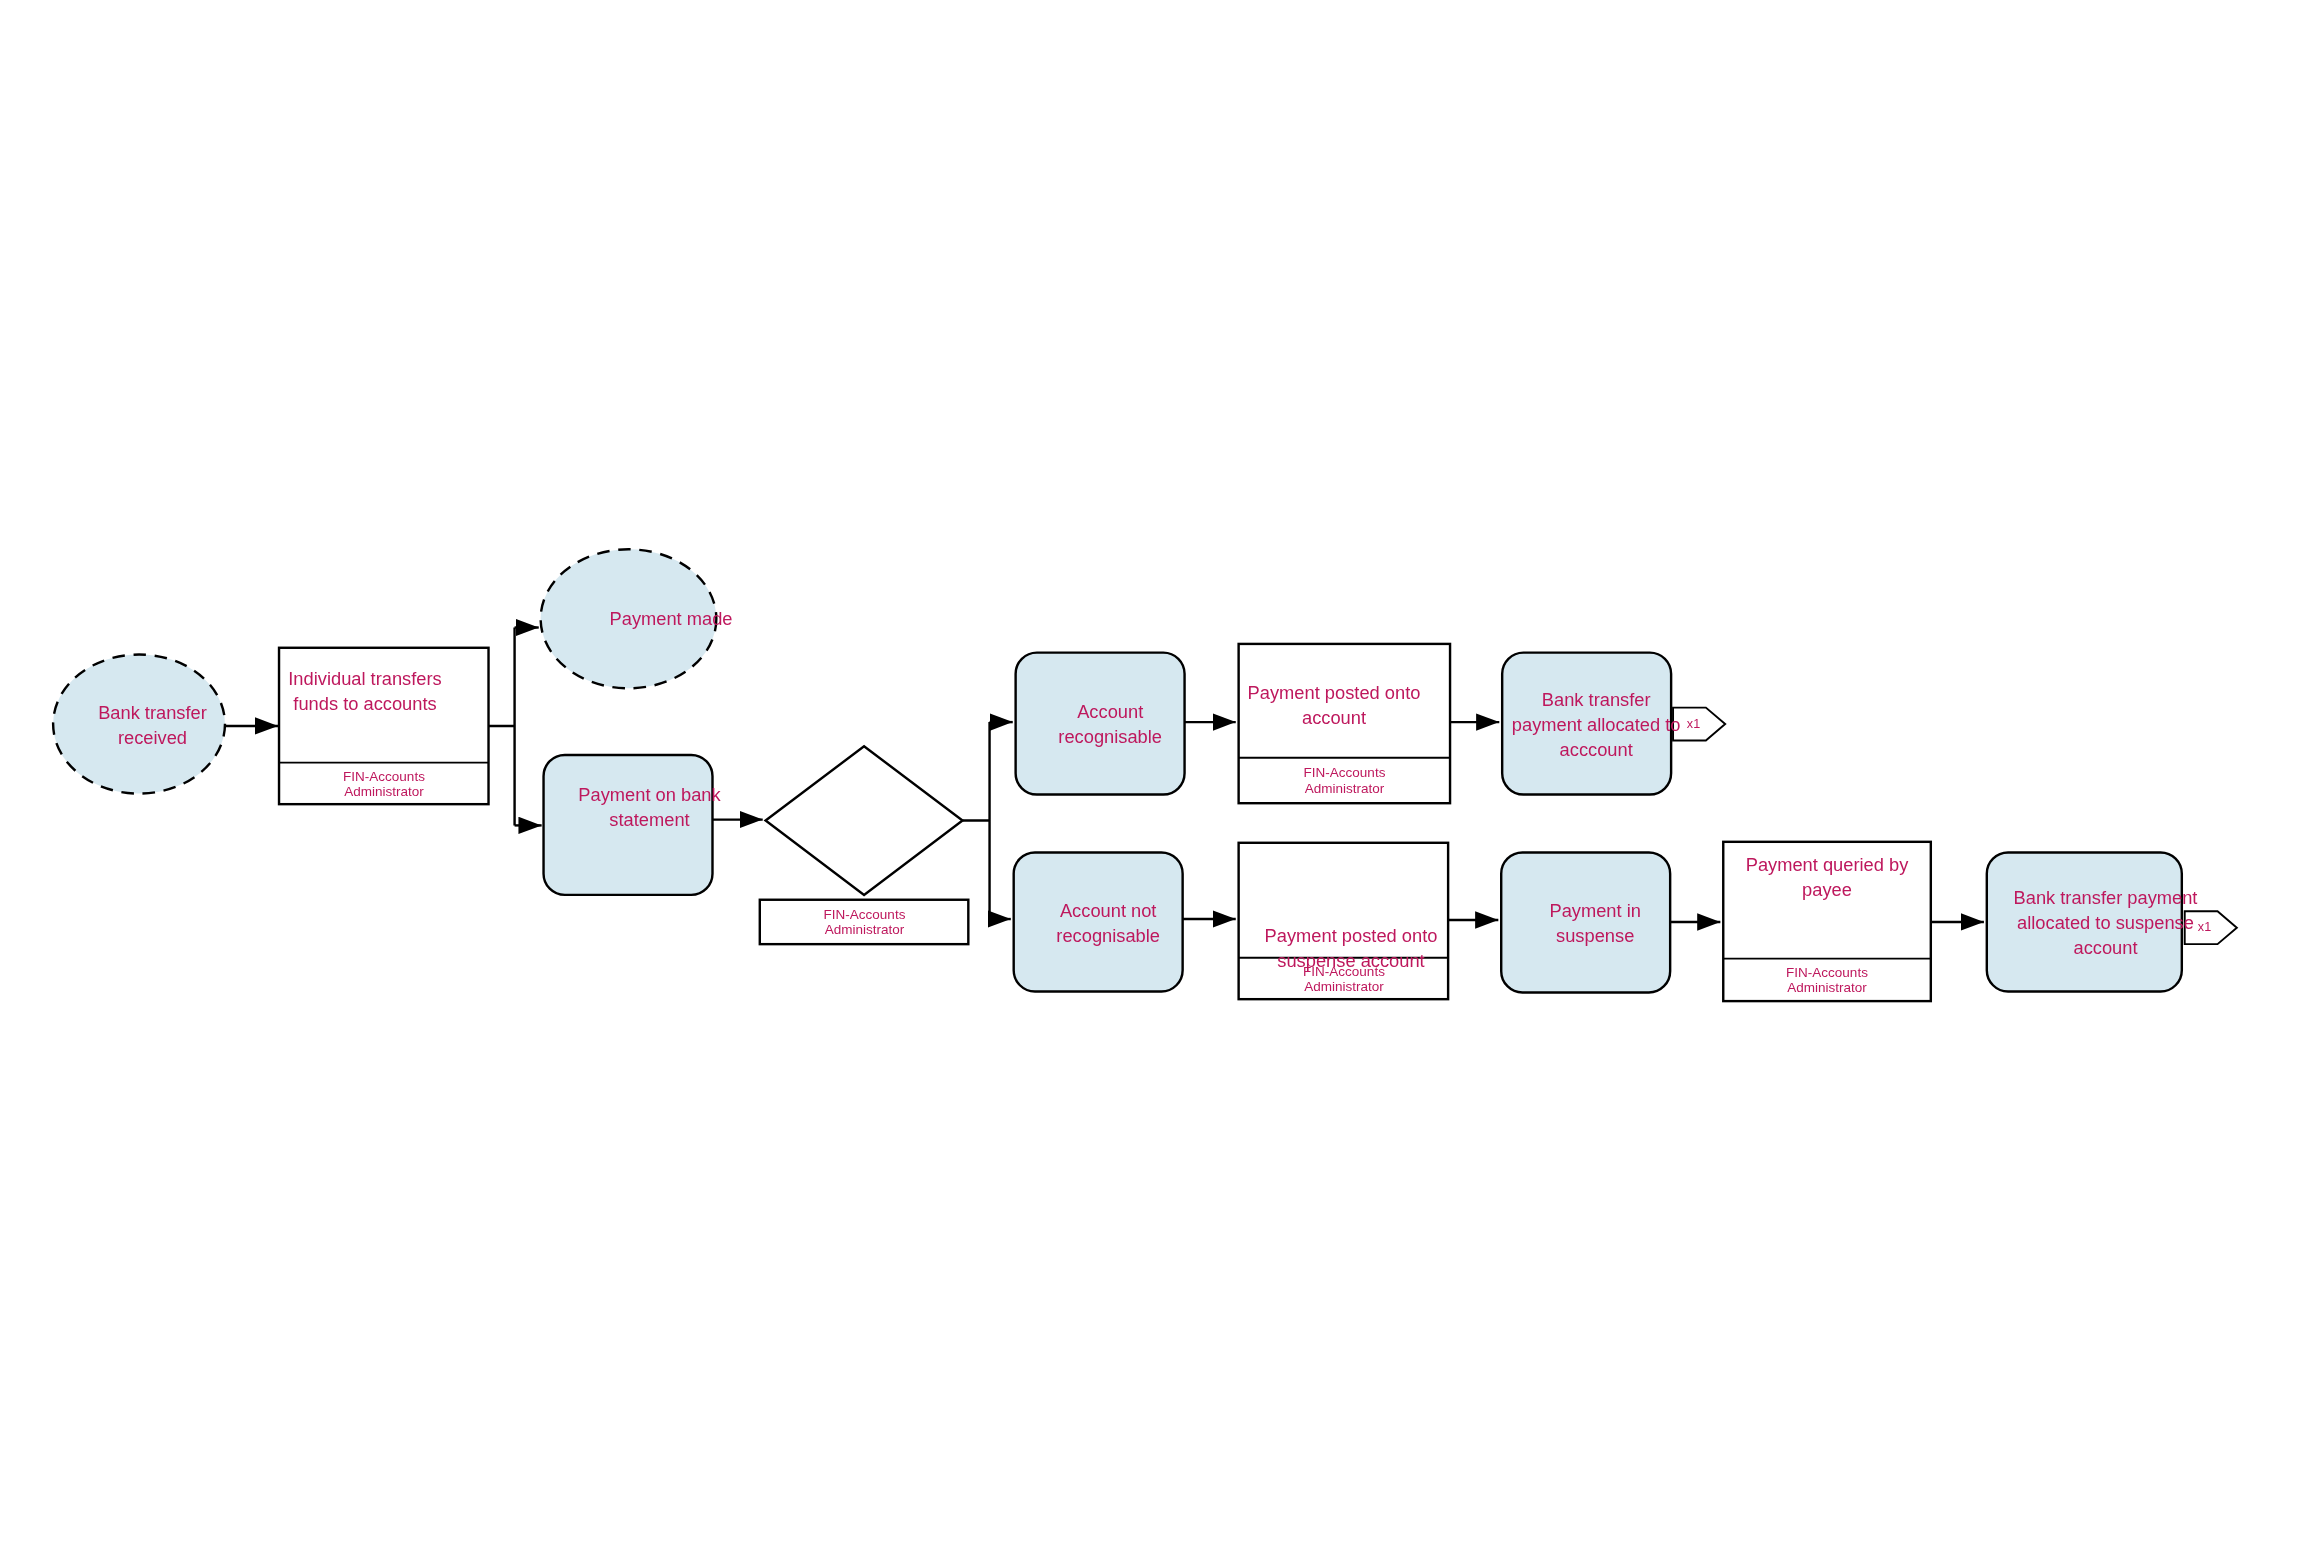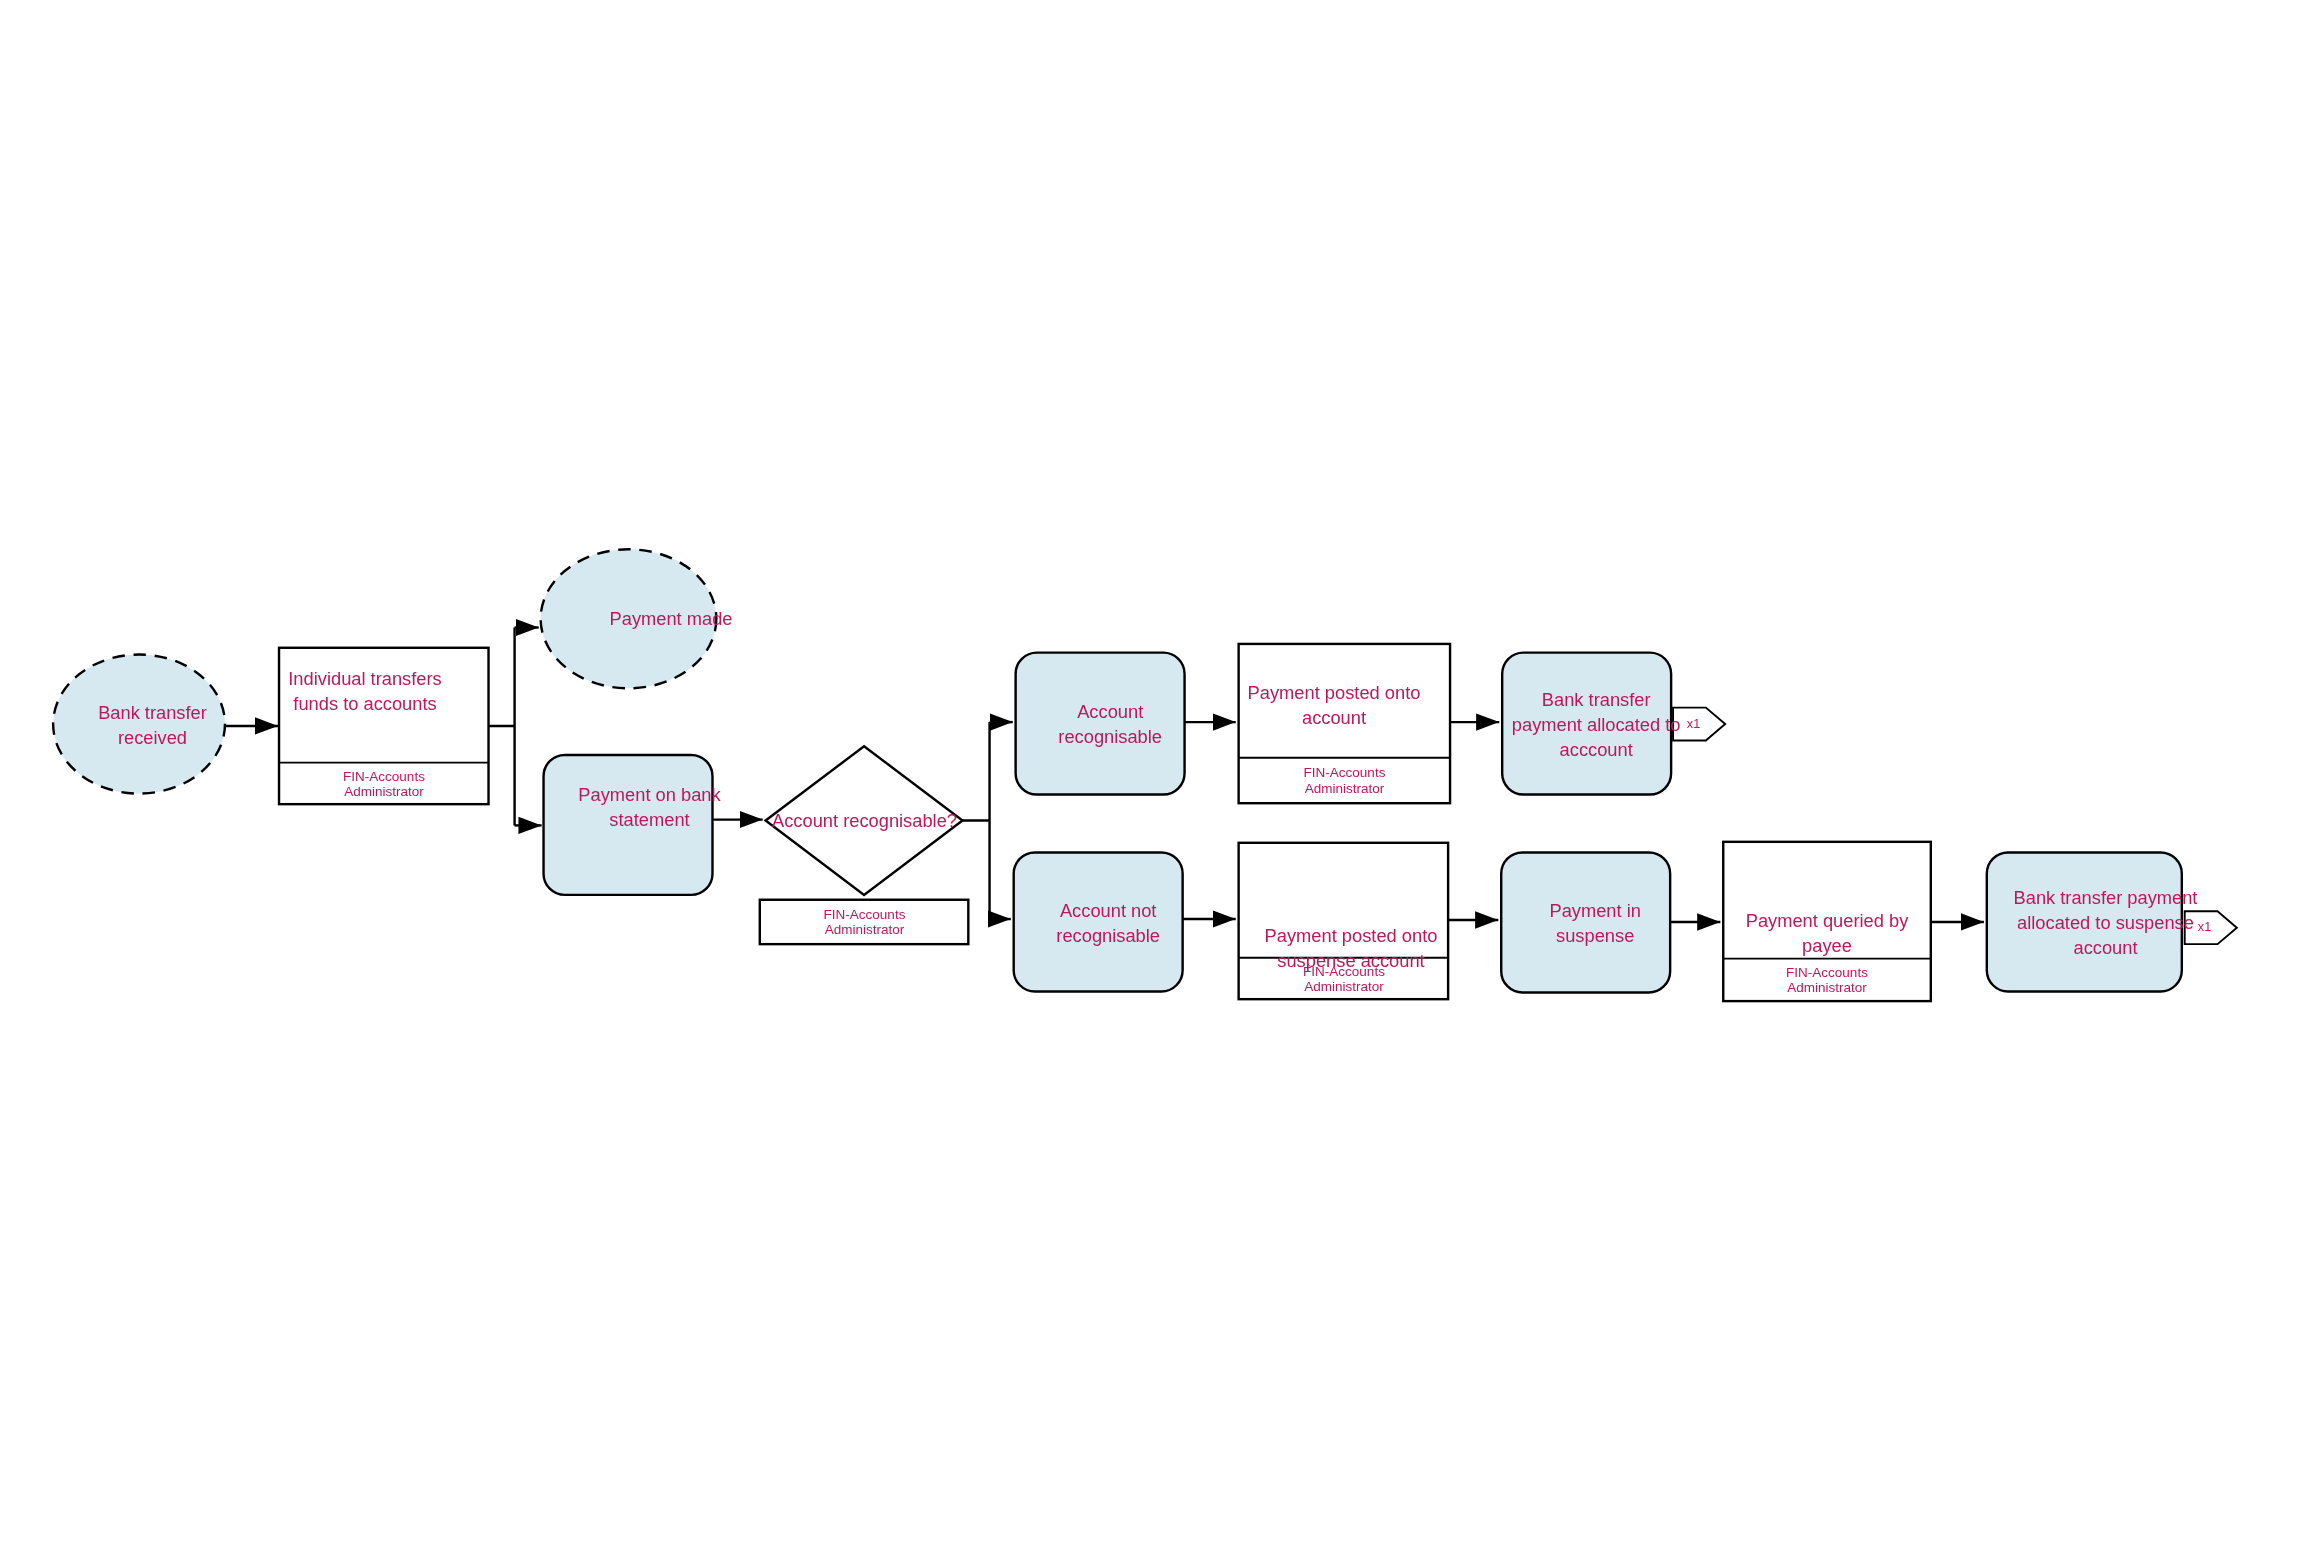--- a/index.html
+++ b/index.html
@@ -96,21 +96,20 @@
 
   <div class="lbl" style="left:279px;top:633px;width:172px;height:115px;">Individual transfers funds to accounts</div>
   <div class="lbl role" style="left:279px;top:763px;width:210px;height:42px;">
     <span class="wrap">FIN-Accounts Administrator</span>
   </div>
 
   <div class="lbl narrow" style="left:541px;top:549px;width:176px;height:139px;">Payment made</div>
 
   <div class="lbl pad22" style="left:544px;top:755px;width:169px;height:104px;">Payment on bank statement</div>
 
-  <div class="lbl" style="left:766px;top:746px;width:197px;height:149px;">Account recognisable?</div>
   <div class="lbl role" style="left:760px;top:900px;width:209px;height:44px;">
     <span class="wrap">FIN-Accounts Administrator</span>
   </div>
 
   <div class="lbl pad10" style="left:1016px;top:653px;width:169px;height:142px;">Account recognisable</div>
 
   <div class="lbl" style="left:1239px;top:648px;width:190px;height:114px;">Payment posted onto account</div>
   <div class="lbl role" style="left:1239px;top:758px;width:211px;height:45px;">
     <span class="wrap">FIN-Accounts Administrator</span>
   </div>
@@ -120,21 +119,21 @@
 
   <div class="lbl pad10" style="left:1014px;top:853px;width:169px;height:139px;">Account not recognisable</div>
 
   <div class="lbl" style="left:1239px;top:843px;width:224px;height:115px;margin-top:47px;">Payment posted onto suspense account</div>
   <div class="lbl role" style="left:1239px;top:958px;width:210px;height:42px;">
     <span class="wrap">FIN-Accounts Administrator</span>
   </div>
 
   <div class="lbl pad10" style="left:1501px;top:853px;width:169px;height:140px;">Payment in suspense</div>
 
-  <div class="lbl" style="left:1723px;top:874px;width:208px;height:117px;">Payment queried by payee</div>
+  <div class="lbl" style="left:1723px;top:818px;width:208px;height:117px;">Payment queried by payee</div>
   <div class="lbl role" style="left:1723px;top:959px;width:208px;height:42px;">
     <span class="wrap">FIN-Accounts Administrator</span>
   </div>
 
   <div class="lbl pad22" style="left:1987px;top:853px;width:195px;height:139px;">Bank transfer payment allocated to suspense account</div>
   <div class="lbl mark" style="left:2185px;top:911px;width:39px;height:33px;">x1</div>
 
 </div>
 
 

